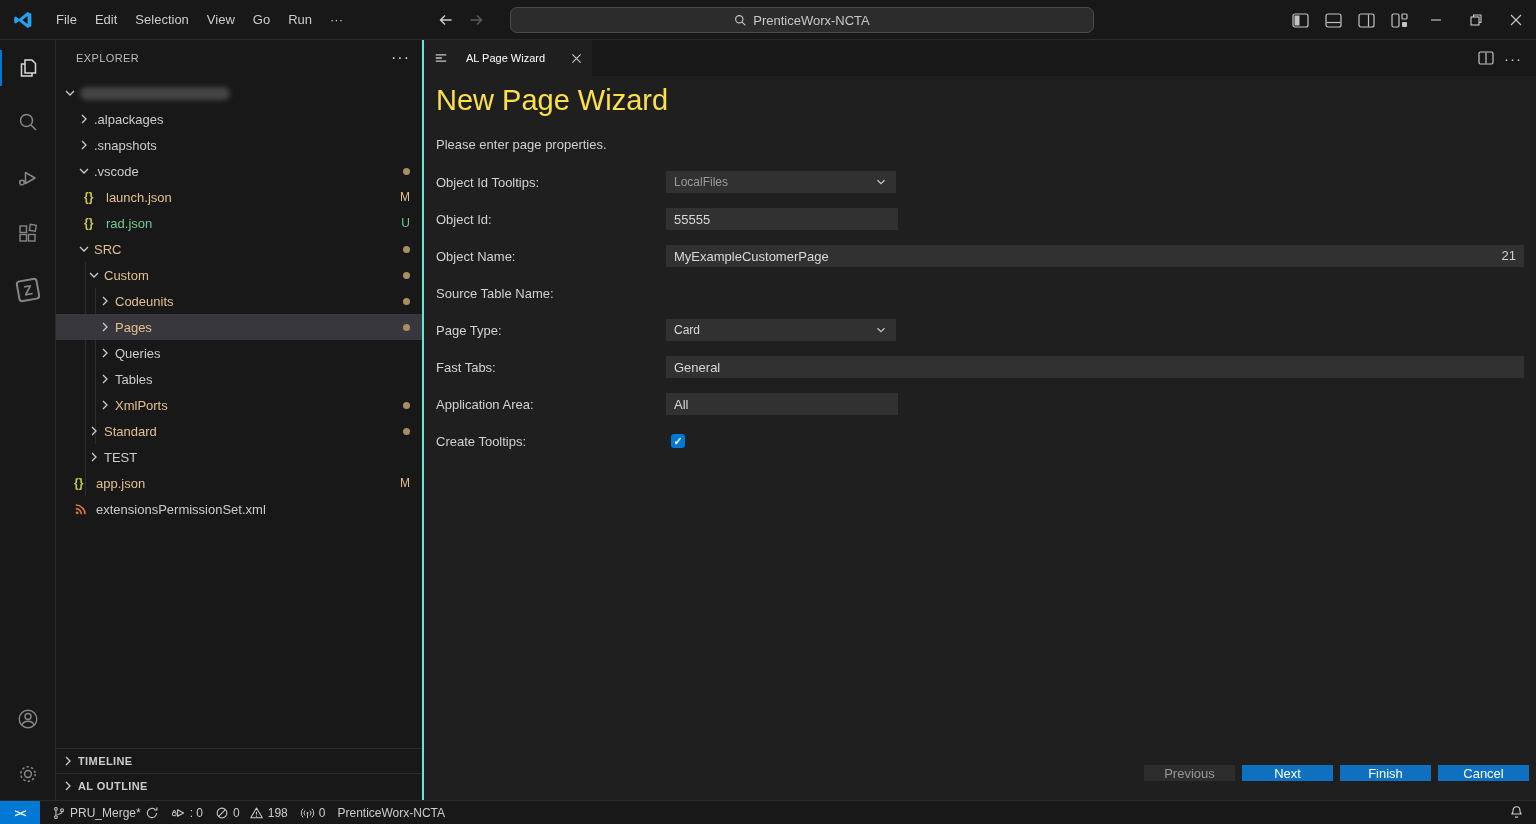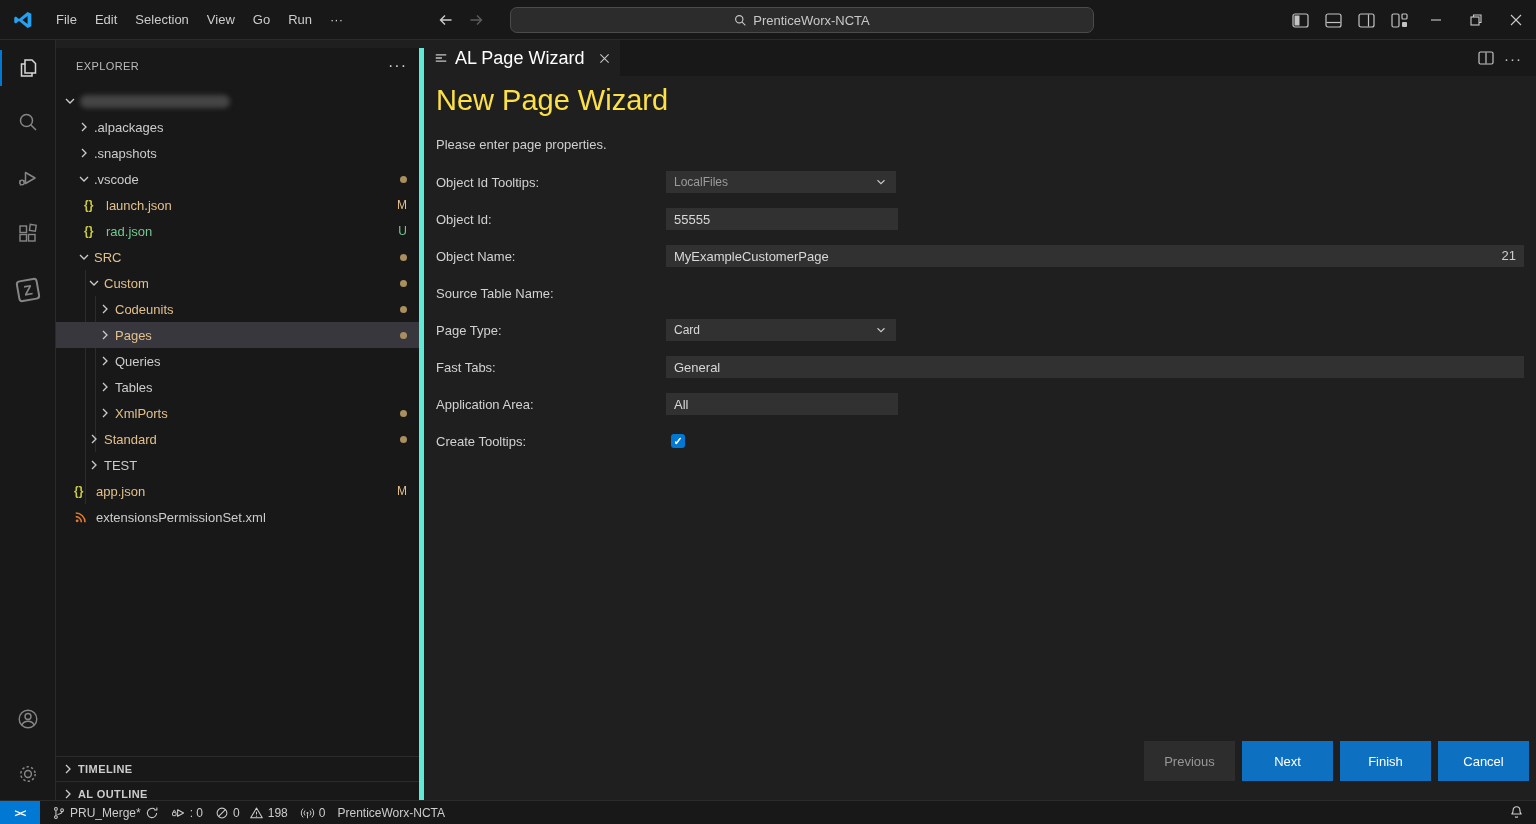--- a/index.html
+++ b/index.html
@@ -27,22 +27,22 @@
     background:#181818; border-right:1px solid #2b2b2b; }
   .act-icon { position:absolute; left:0; width:55px; height:48px; display:flex;
     align-items:center; justify-content:center; color:#868686; }
   .act-icon.active { color:#d7d7d7; }
   .act-icon.active::before { content:""; position:absolute; left:0; top:6px; bottom:6px; width:2px; background:var(--accent,#0078d4); }
   .zic { width:22px; height:22px; border:2px solid currentColor; border-radius:4px;
     transform:rotate(-10deg); font-size:14px; font-weight:bold; display:flex;
     align-items:center; justify-content:center; }
 
   
-  .sidebar { position:absolute; left:56px; top:48px; width:368px; height:760px;
-    background:#181818; border-right:5px solid #5eead4; }
+  .sidebar { position:absolute; left:56px; top:40px; width:368px; height:760px;
+    background:#181818; border-right:2px solid #5eead4; }
   .sb-header { display:flex; align-items:center; height:35px; padding:0 12px 0 20px;
     font-size:11px; letter-spacing:.4px; color:#bbbbbb; }
   .sb-header .more { margin-left:auto; font-size:16px; letter-spacing:1px; color:#cccccc; }
   .tree { position:absolute; left:0; top:40px; right:0; }
   .trow { display:flex; align-items:center; height:26px; font-size:13px; padding-right:12px; position:relative; }
   .trow.sel { background:#37373d; }
   .chev { width:18px; height:16px; color:#cccccc; flex:0 0 auto; display:flex; align-items:center; }
   .ficon { width:17px; margin-right:5px; flex:0 0 auto; font-size:12px; font-weight:bold; color:#cbcb41; }
   .tlabel { white-space:nowrap; color:#cccccc; }
   .tlabel.mod { color:var(--git-modified,#e2c08d); }
@@ -55,22 +55,22 @@
   .guide { position:absolute; width:1px; background:rgba(255,255,255,0.09); }
   .ind0 { padding-left:6px; } .ind1 { padding-left:20px; } .ind2 { padding-left:30px; } .ind3 { padding-left:41px; }
   .find0 { padding-left:18px; } .find2 { padding-left:28px; }
   .sb-sections { position:absolute; left:0; right:0; bottom:2px; }
   .sb-sec { height:25px; border-top:1px solid #2b2b2b; display:flex; align-items:center;
     font-size:11px; font-weight:bold; letter-spacing:.4px; color:#cccccc; padding-left:4px; }
 
   
   .editor { position:absolute; left:424px; top:40px; width:1112px; height:760px; background:#1f1f1f; }
   .tabbar { position:absolute; left:0; top:0; right:0; height:36px; background:#181818; display:flex; }
-  .tab { height:36px; background:#1f1f1f; display:flex; align-items:center; gap:7px;
-    padding:0 10px 0 10px; font-size:18px; color:#ffffff; }
+  .tab { height:36px; background:#1f1f1f; display:flex; align-items:center; gap:18px;
+    padding:0 10px 0 10px; font-size:11px; color:#ffffff; }
   .tab .close { color:#c5c5c5; margin-left:8px; }
   .ed-actions { margin-left:auto; display:flex; align-items:center; gap:10px; padding-right:14px; color:#c5c5c5; }
   .ed-actions .more { font-size:15px; letter-spacing:1px; }
   .content { position:absolute; left:0; top:36px; right:0; bottom:0; }
   .page-title { position:absolute; left:12px; top:8px; font-size:29px; font-weight:normal; color:#fde047; }
   .page-sub { position:absolute; left:12px; top:61px; font-size:13px; color:#cfcfcf; }
   .form { position:absolute; left:12px; right:12px; top:95px; }
   .frow { display:flex; align-items:center; height:22px; margin-bottom:15px; }
   .flabel { width:230px; font-size:13px; color:#d2d2d2; flex:0 0 auto; }
   .inp { height:22px; background:#313131; border:0; outline:none; color:#d8d8d8;
@@ -80,21 +80,21 @@
   .wide-wrap .inp { width:100%; }
   .counter { position:absolute; right:8px; top:3px; font-size:13px; color:#cfcfcf; }
   .select { width:230px; height:22px; background:#313131; display:flex; align-items:center;
     padding:4px 8px; font-size:12px; color:#d8d8d8; }
   .select .sel-chev { margin-left:auto; color:#c8c8c8; }
   .select.disabled .sel-val { color:#9b9b9b; }
   .checkbox { width:14px; height:14px; margin-left:5px; background:var(--accent,#0078d4);
     border-radius:3px; display:flex; align-items:center; justify-content:center; }
   .checkbox::after { content:"✓"; color:#ffffff; font-size:11px; font-weight:bold; }
   .btnrow { position:absolute; right:7px; bottom:19px; display:flex; gap:7px; }
-  .btn { min-width:91px; height:40px; padding:0 14px; display:flex; align-items:center;
+  .btn { min-width:91px; height:16px; padding:0 14px; display:flex; align-items:center;
     justify-content:center; font-size:13px; color:#ffffff; background:var(--button,#0e70c0); cursor:pointer; }
   .btn.disabled { background:#2d2d2e; color:#979797; }
 
   
   .statusbar { position:absolute; left:0; top:800px; width:1536px; height:24px;
     background:#181818; border-top:1px solid #2b2b2b; display:flex; align-items:center;
     font-size:12px; color:#cccccc; }
   .remote { width:40px; height:24px; background:var(--accent,#0078d4); color:#ffffff;
     display:flex; align-items:center; justify-content:center; font-size:11px; font-weight:bold;
     letter-spacing:-1px; }

